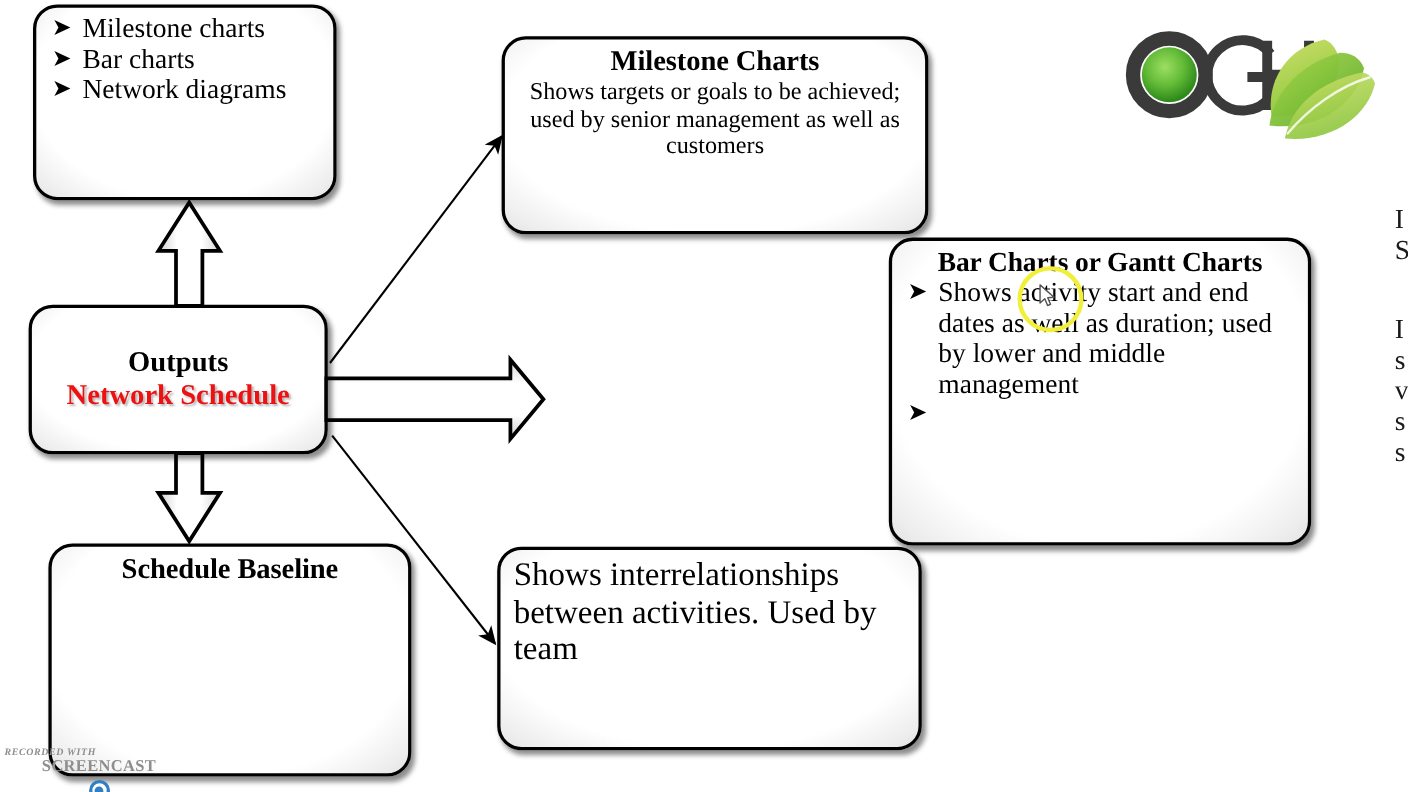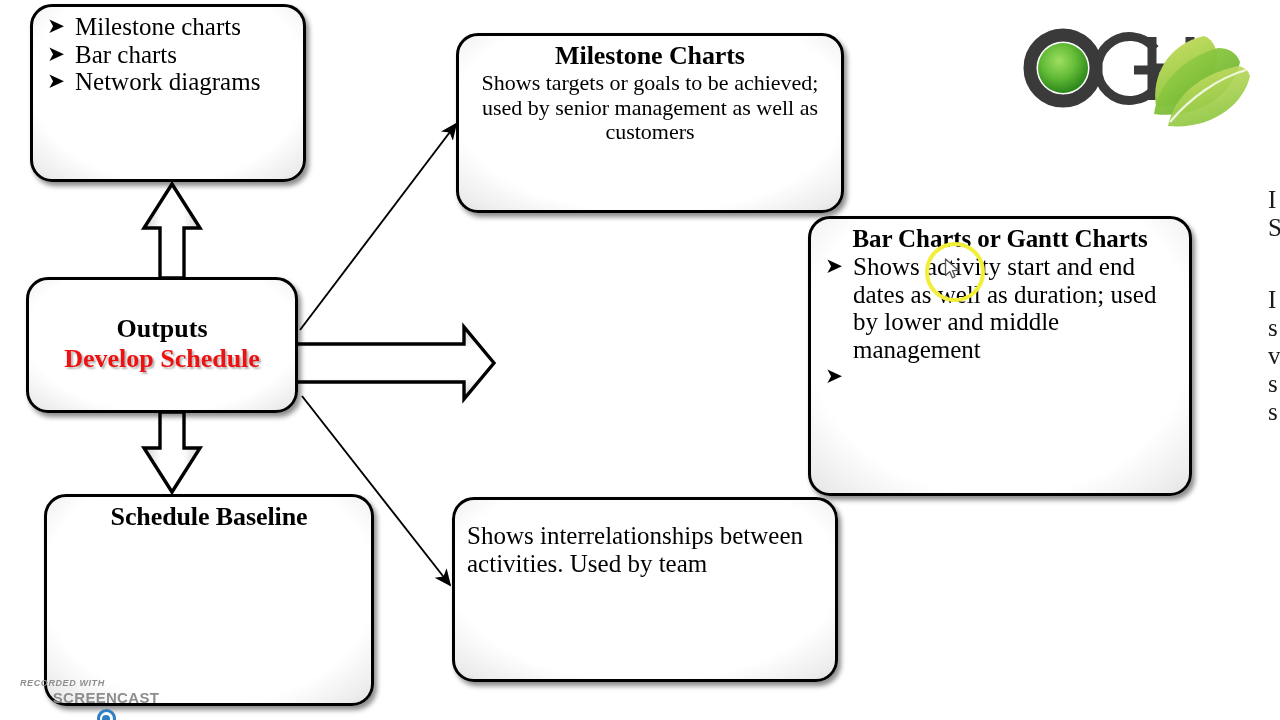--- a/index.html
+++ b/index.html
@@ -94,21 +94,21 @@
   #box-gantt { left: 808px; top: 216px; width: 384px; height: 280px; font-size: 25px; }
   #box-gantt .title { font-size: 25px; margin-bottom: 1px; }
   #box-gantt ul.bullets { font-size: 25px; }
 
   #box-schedule-baseline { left: 44px; top: 494px; width: 330px; height: 212px; font-size: 25px; }
   #box-schedule-baseline .title { font-size: 26px; margin-bottom: 1px; }
   #box-schedule-baseline .body  { font-size: 25px; }
 
   #box-network-diagram { left: 452px; top: 497px; width: 386px; height: 185px; font-size: 25px; }
   #box-network-diagram .title { font-size: 25px; margin: 14px 0 1px 0; }
-  #box-network-diagram .body  { font-size: 25px; margin-top: 16px; }
+  #box-network-diagram .body  { font-size: 30px; }
 
   
   #arrow-layer {
     position: absolute;
     left: 0; top: 0;
     width: 1280px;
     height: 720px;
     pointer-events: none;
   }
 
@@ -151,25 +151,25 @@
     font-family: "Liberation Serif", serif;
     font-size: 25px;
     line-height: 1.12;
     color: #1a1a1a;
     white-space: nowrap;
   }
 
   
   #watermark {
     position: absolute;
-    left: 20px;
+    left: 4px;
     top: 678px;
     width: 172px;
     height: 38px;
-    font-family: Liberation Sans, sans-serif;
+    font-family: Liberation Serif, serif;
     color: #8e8e8e;
   }
   #watermark .wm-recorded {
     font-size: 9px;
     font-weight: bold;
     font-style: italic;
     letter-spacing: 0.6px;
     line-height: 11px;
   }
   #watermark .wm-main {
@@ -254,21 +254,21 @@
   </div>
 
   <div class="box" id="box-milestone-charts">
     <div class="title">Milestone Charts</div>
     <div class="body center">Shows targets or goals to be achieved; used by senior management as well as customers</div>
   </div>
 
   <div class="box" id="box-outputs">
     <div class="outputs-inner">
       <div class="out-line1">Outputs</div>
-      <div class="out-line2">Develop Schedule</div>
+      <div class="out-line2">Network Schedule</div>
     </div>
   </div>
 
   <div class="box" id="box-gantt">
     <div class="title">Bar Charts or Gantt Charts</div>
     <ul class="bullets">
       <li>
         <span class="bullet-glyph">➤</span>
         <span>Shows activity start and end dates as well as duration; used by lower and middle management</span>
       </li>

